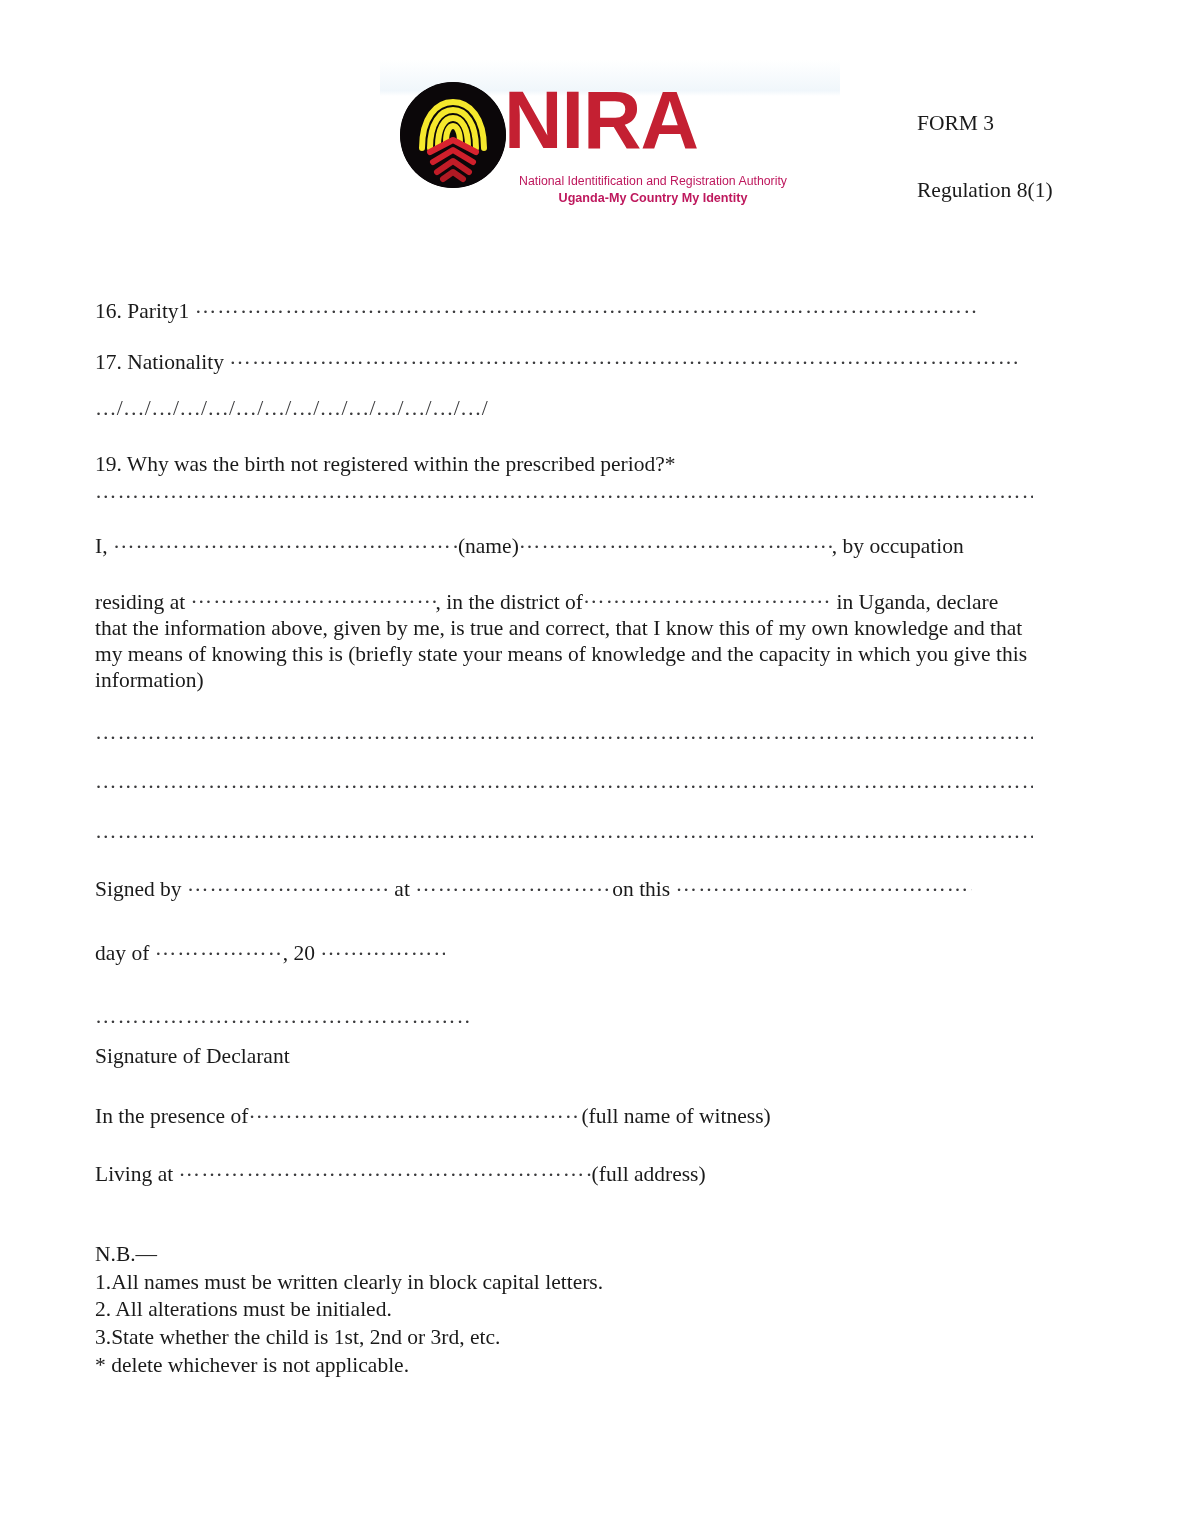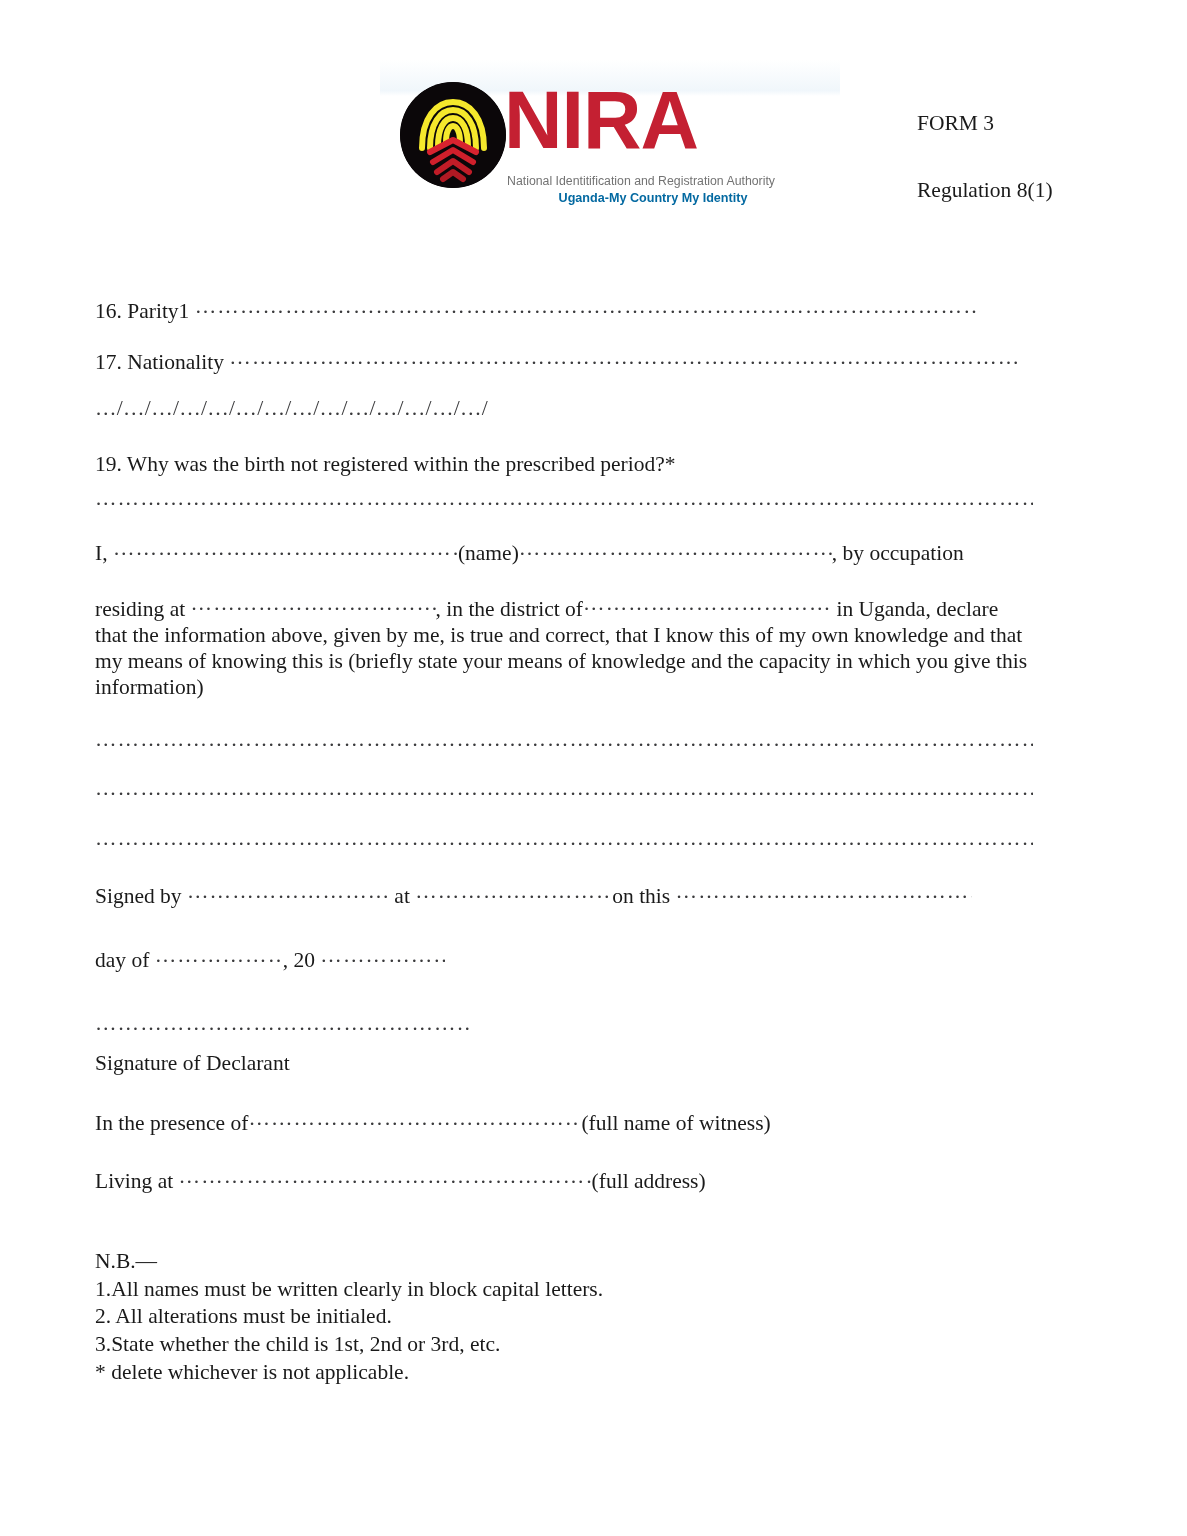--- a/index.html
+++ b/index.html
@@ -52,37 +52,37 @@
     left: 104px; top: -2px;
     font-family: "Liberation Sans", "DejaVu Sans", sans-serif;
     font-weight: bold;
     font-size: 81px;
     line-height: 1;
     letter-spacing: -1px;
     color: #c42032;
   }
   .logo-sub1 {
     position: absolute;
-    left: 96px; top: 92px;
+    left: 108px; top: 92px;
     width: 290px;
     text-align: center;
     font-family: "Liberation Sans", "DejaVu Sans", sans-serif;
     font-size: 12.3px;
-    color: #737373;
+    color: #be185d;
     white-space: nowrap;
   }
   .logo-sub2 {
     position: absolute;
     left: 108px; top: 109px;
     width: 290px;
     text-align: center;
     font-family: "Liberation Sans", "DejaVu Sans", sans-serif;
     font-weight: bold;
     font-size: 12.6px;
-    color: #0369a1;
+    color: #be185d;
     white-space: nowrap;
   }
 
   .form-meta {
     position: absolute;
     left: 917px; top: 113px;
     font-size: 21.5px;
     line-height: 1;
   }
   .form-meta .fm-line2 {
@@ -115,21 +115,21 @@
   .item-line { margin-bottom: 25px; white-space: nowrap; }
 
   .q18-label { margin-bottom: 38px; }
   .q18-slashes {
     letter-spacing: 0.3px;
     margin-bottom: 34px;
     color: #3a3a3c;
     white-space: nowrap;
   }
 
-  .q19-label { margin-bottom: 13px; }
+  .q19-label { margin-bottom: 6px; }
 
   .fullrule {
     color: #3a3a3c;
     letter-spacing: 1.1px;
     white-space: nowrap;
     overflow: hidden;
     width: 938px;
     display: block;
   }
 

